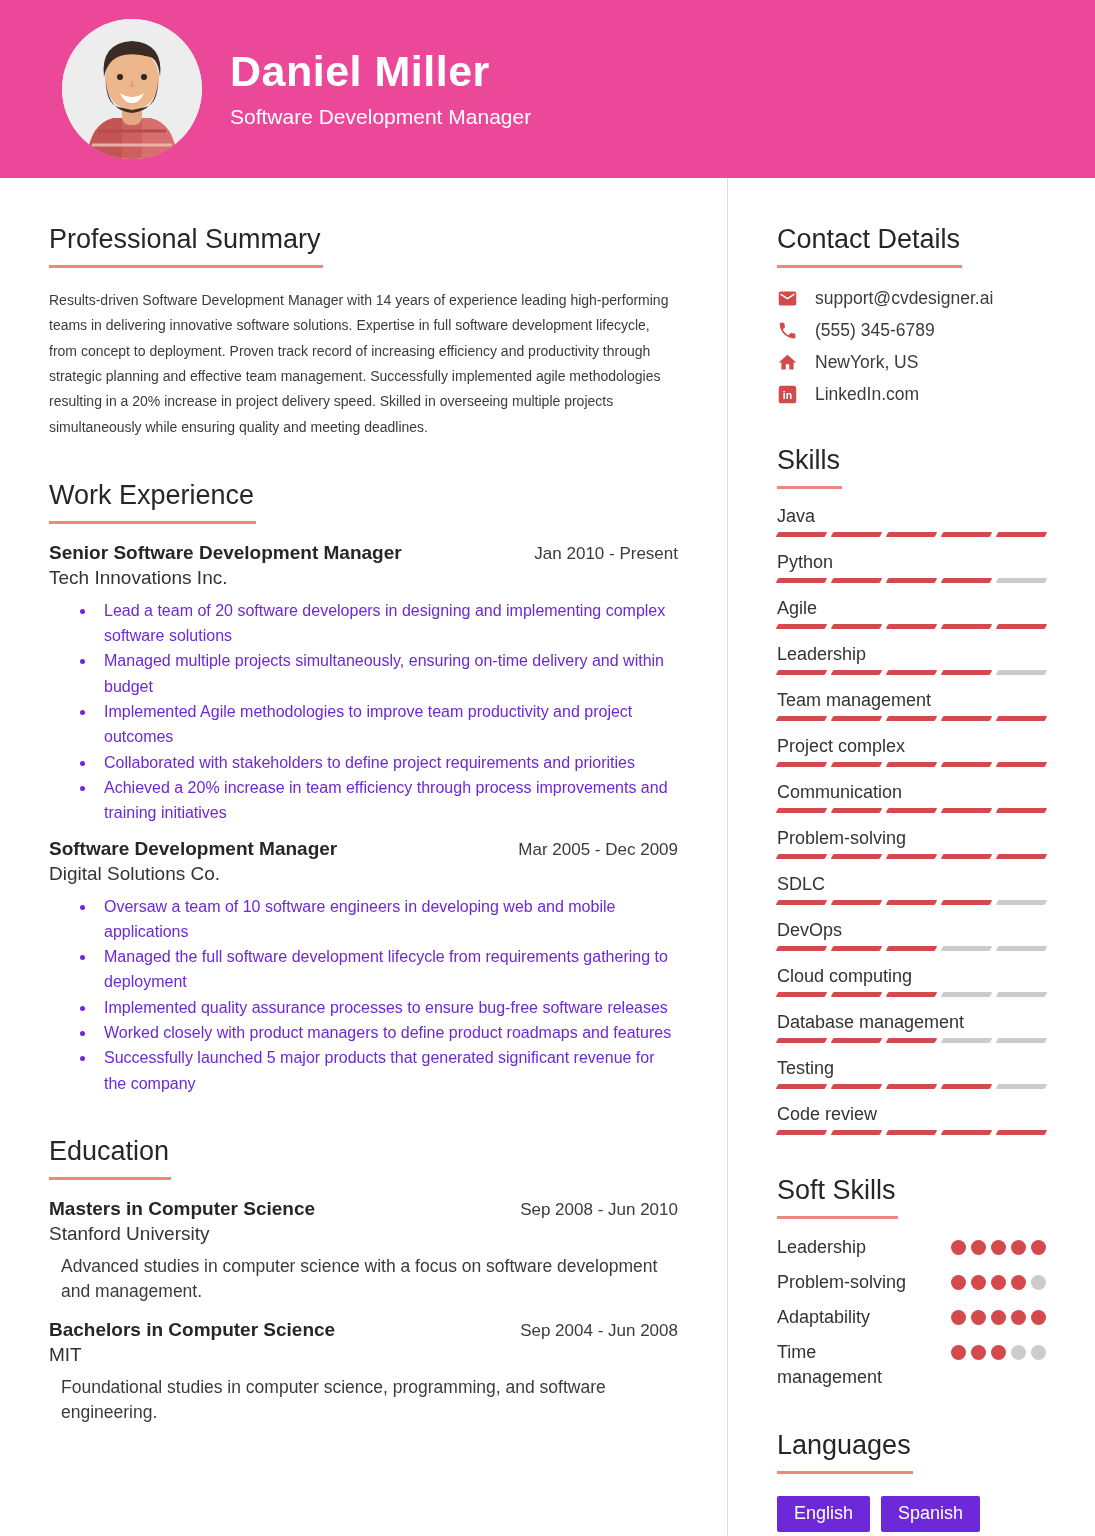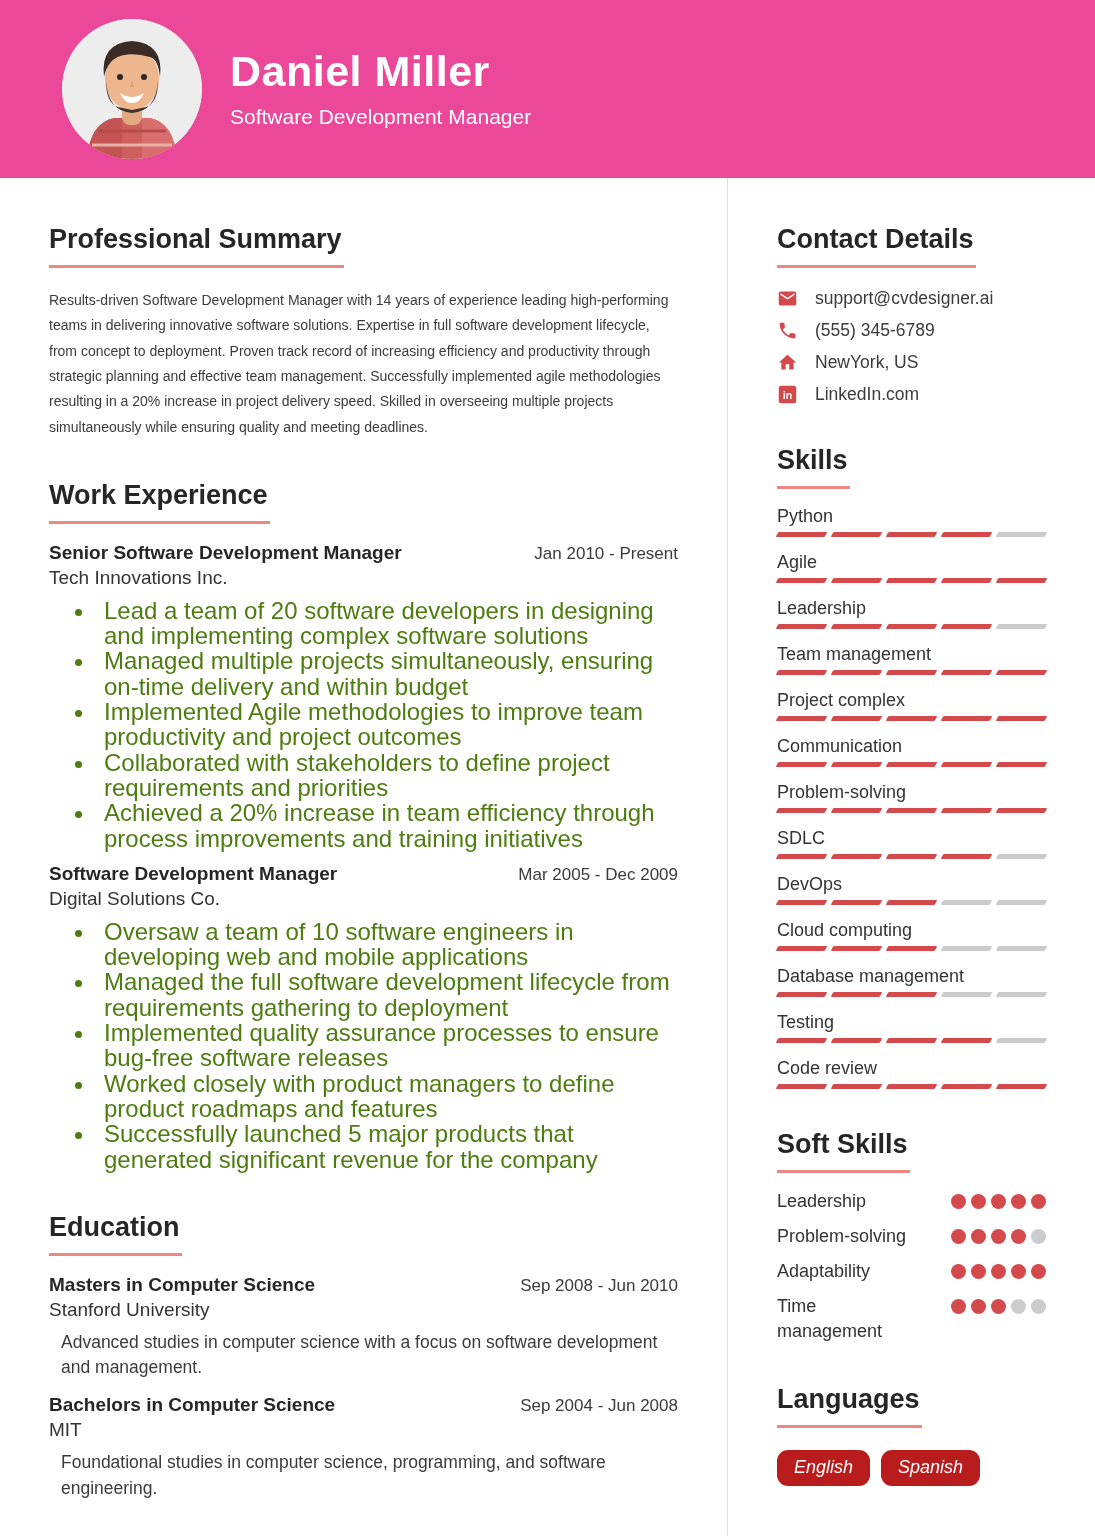--- a/index.html
+++ b/index.html
@@ -28,35 +28,35 @@
   
   .content { display:flex; align-items:stretch; min-height:1358px; }
   .left-col  { width:727px; padding:0 49px; }
   .right-col { width:368px; border-left:1px solid #dcdcdc; padding:0 49px; }
 
   
   .section { margin-top:40px; }
   .section.first { margin-top:46px; }
   h2.sec-title {
     display:table; margin:0; padding:0 2px 10px 0;
-    font-size:27px; font-weight:bold; color:#262626; line-height:1.15;
+    font-size:27px; font-weight:normal; color:#262626; line-height:1.15;
     border-bottom:3px solid #ee8682;
   }
 
   
   .summary-text { margin:20px 0 0; font-size:14px; line-height:25.3px; color:#3b3b3b; }
 
   .job { margin-top:18px; }
   .job + .job { margin-top:12px; }
   .job-head { display:flex; justify-content:space-between; align-items:baseline; }
   .job-title { font-size:19px; font-weight:bold; color:#262626; }
   .job-date  { font-size:17px; color:#3b3b3b; white-space:nowrap; }
   .job-company { font-size:19px; color:#333333; margin-top:3px; }
   ul.bullets { margin:9px 0 0; padding-left:47px; }
-  ul.bullets li { font-size:24px; line-height:25.3px; padding-left:8px; color:#4d7c0f; }
+  ul.bullets li { font-size:16px; line-height:25.3px; padding-left:8px; color:#6d28d9; }
 
   .edu { margin-top:18px; }
   .edu + .edu { margin-top:14px; }
   .edu-desc { margin:9px 12px 0; font-size:17.5px; line-height:25.3px; color:#3b3b3b; }
 
   
   .contact-list { margin-top:20px; }
   .contact-row { display:flex; align-items:center; margin-bottom:11px; }
   .contact-row .cicon { width:21px; height:21px; flex:0 0 21px; margin-right:17px; display:inline-flex; }
   .contact-row .ctext { font-size:17.5px; color:#3b3b3b; }
@@ -72,22 +72,22 @@
   .soft-list { margin-top:16px; }
   .soft-row { display:flex; align-items:flex-start; margin-bottom:10px; }
   .soft-name { flex:1 1 auto; max-width:130px; font-size:18px; color:#333333; line-height:25px; }
   .soft-dots { margin-left:auto; display:flex; gap:5px; padding-top:5px; }
   .dot { width:15px; height:15px; border-radius:50%; }
   .dot.on  { background:#d4494b; }
   .dot.off { background:#cccccc; }
 
   .lang-list { margin-top:22px; display:flex; gap:11px; }
   .lang-pill {
-    background:#b91c1c; color:#ffffff; font-size:18px;
-    padding:7px 17px; border-radius:11px; line-height:1.2;font-style:italic;
+    background:#6d28d9; color:#ffffff; font-size:18px;
+    padding:7px 17px; border-radius:2px; line-height:1.2;
   }
 </style>
 </head>
 <body>
 
 <div class="header">
   <div class="photo">
     <svg width="140" height="140" viewBox="0 0 140 140">
       <circle cx="70" cy="70" r="70" fill="#ededed"></circle>
 
@@ -224,20 +224,30 @@
             </span>
             <span class="ctext">LinkedIn.com</span>
           </div>
         </div>
     </div>
 
     <div class="section">
       <h2 class="sec-title">Skills</h2>
       <div id="skills-list" class="skills-list">
           <div class="skill">
+            <div class="skill-name">Java</div>
+            <div class="skill-bar">
+              <span class="seg on"></span>
+              <span class="seg on"></span>
+              <span class="seg on"></span>
+              <span class="seg on"></span>
+              <span class="seg on"></span>
+            </div>
+          </div>
+          <div class="skill">
             <div class="skill-name">Python</div>
             <div class="skill-bar">
               <span class="seg on"></span>
               <span class="seg on"></span>
               <span class="seg on"></span>
               <span class="seg on"></span>
               <span class="seg off"></span>
             </div>
           </div>
           <div class="skill">

